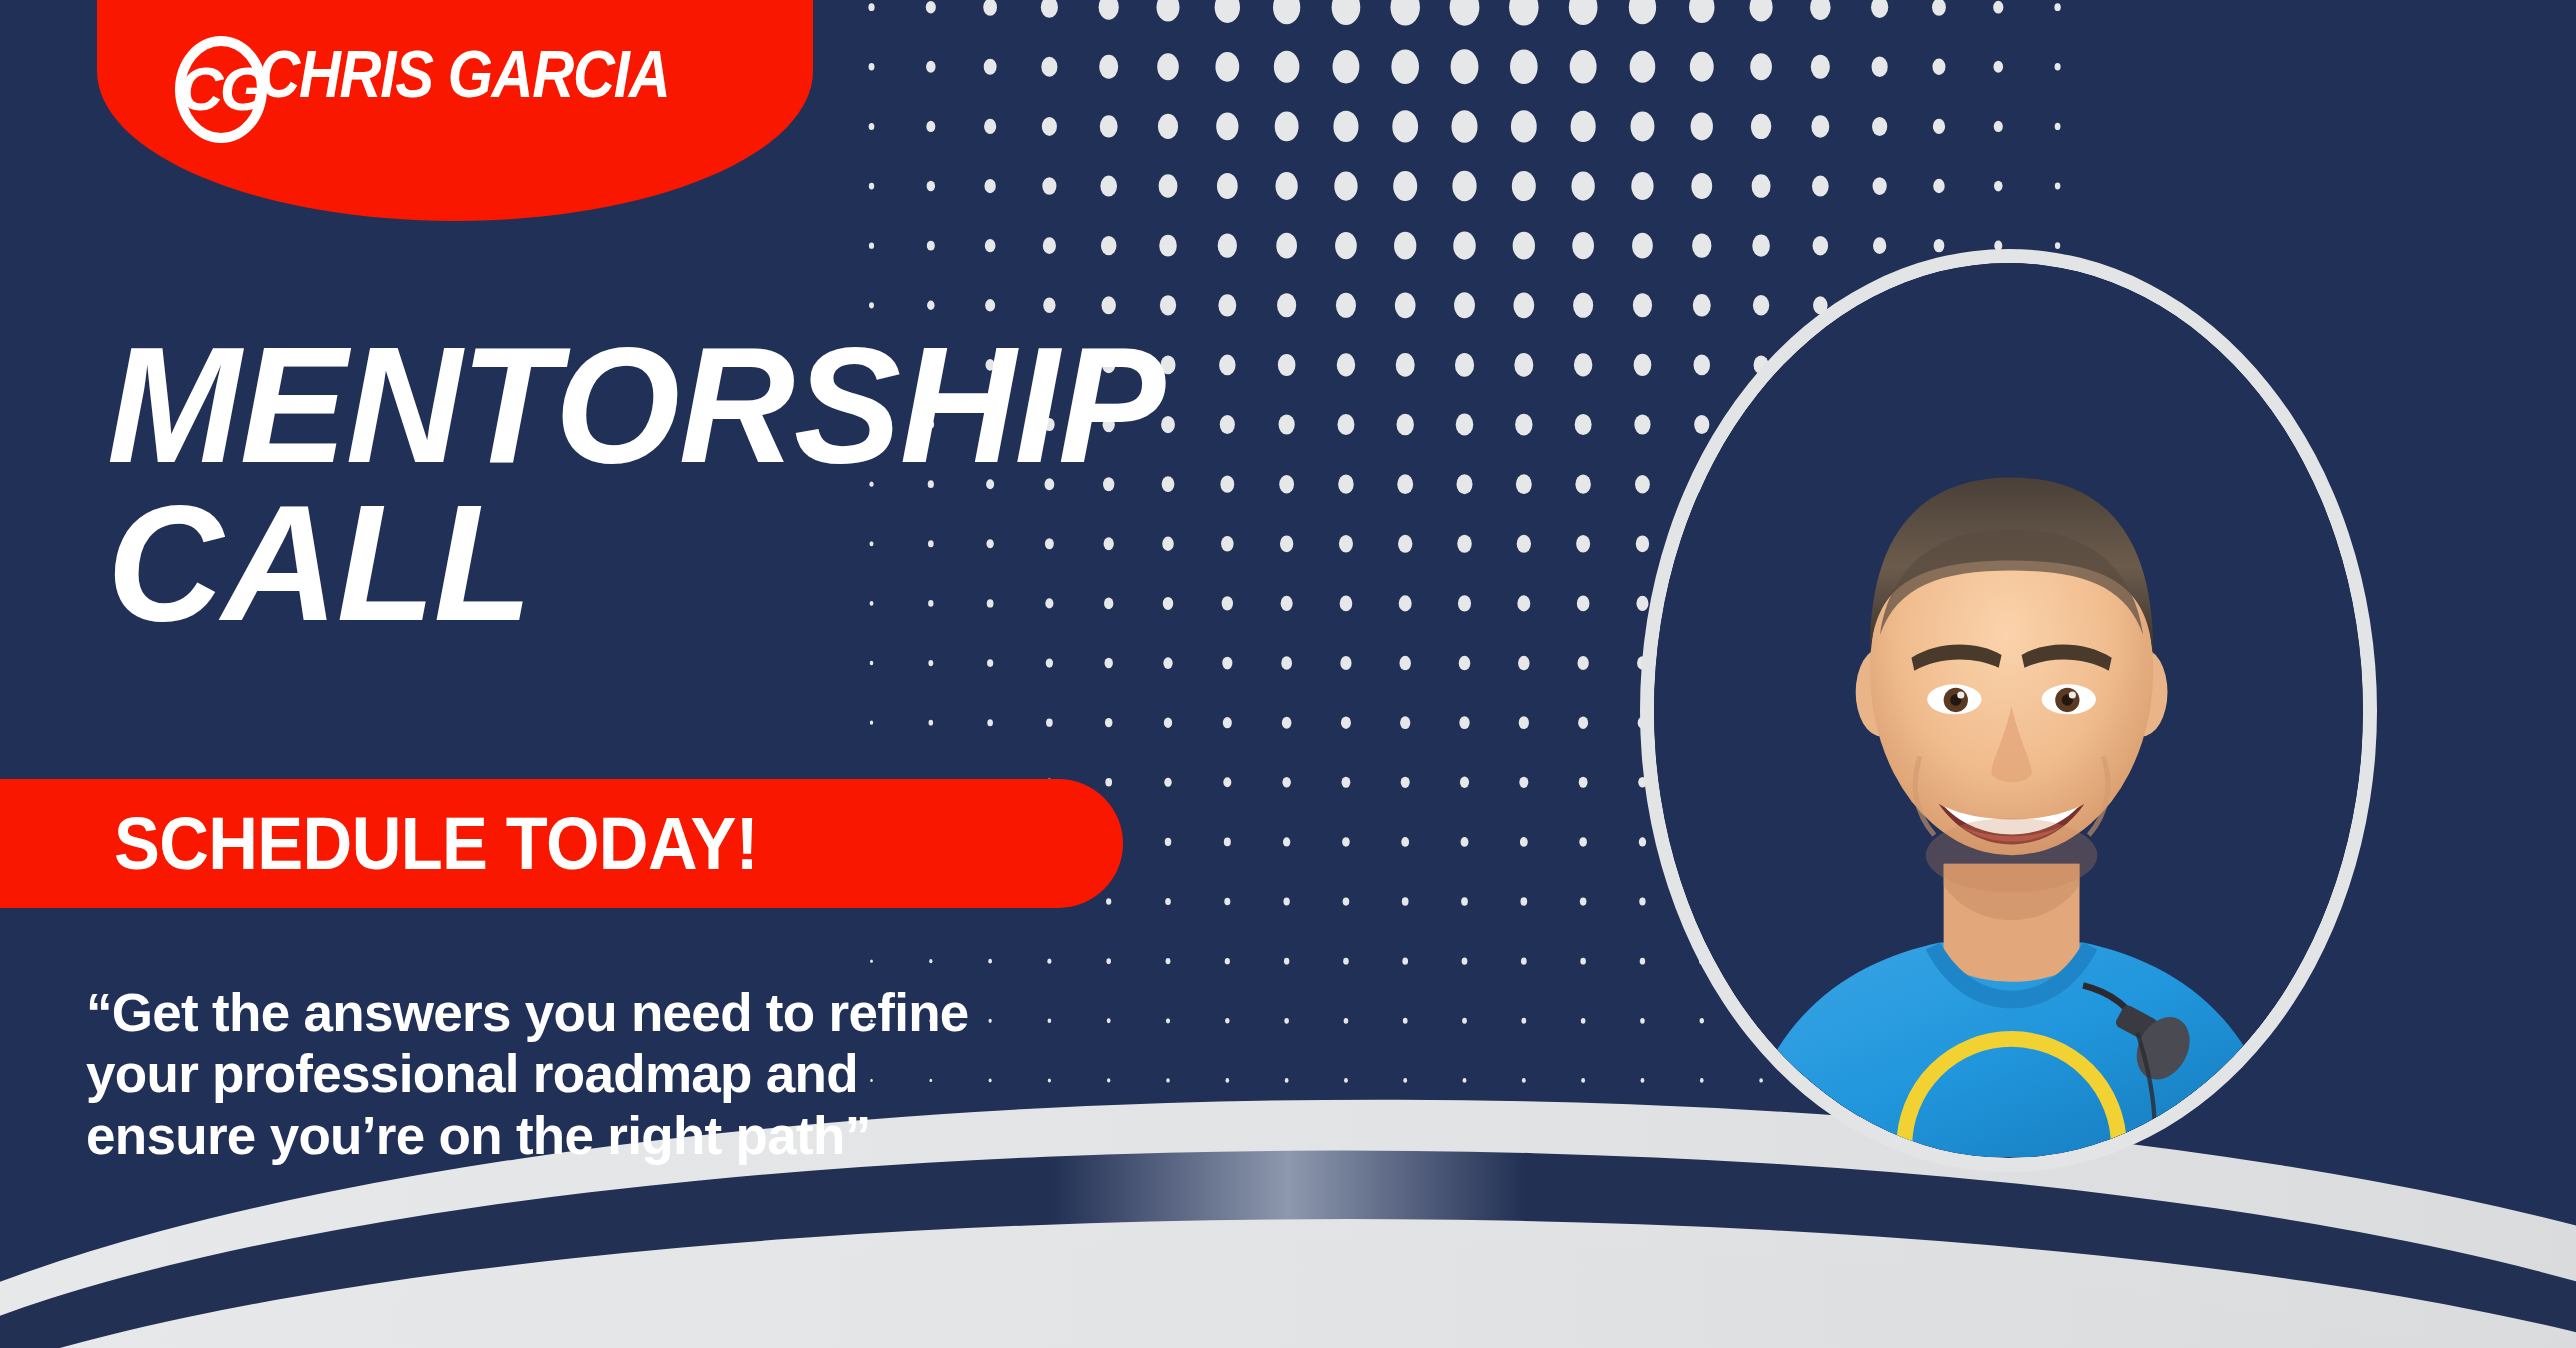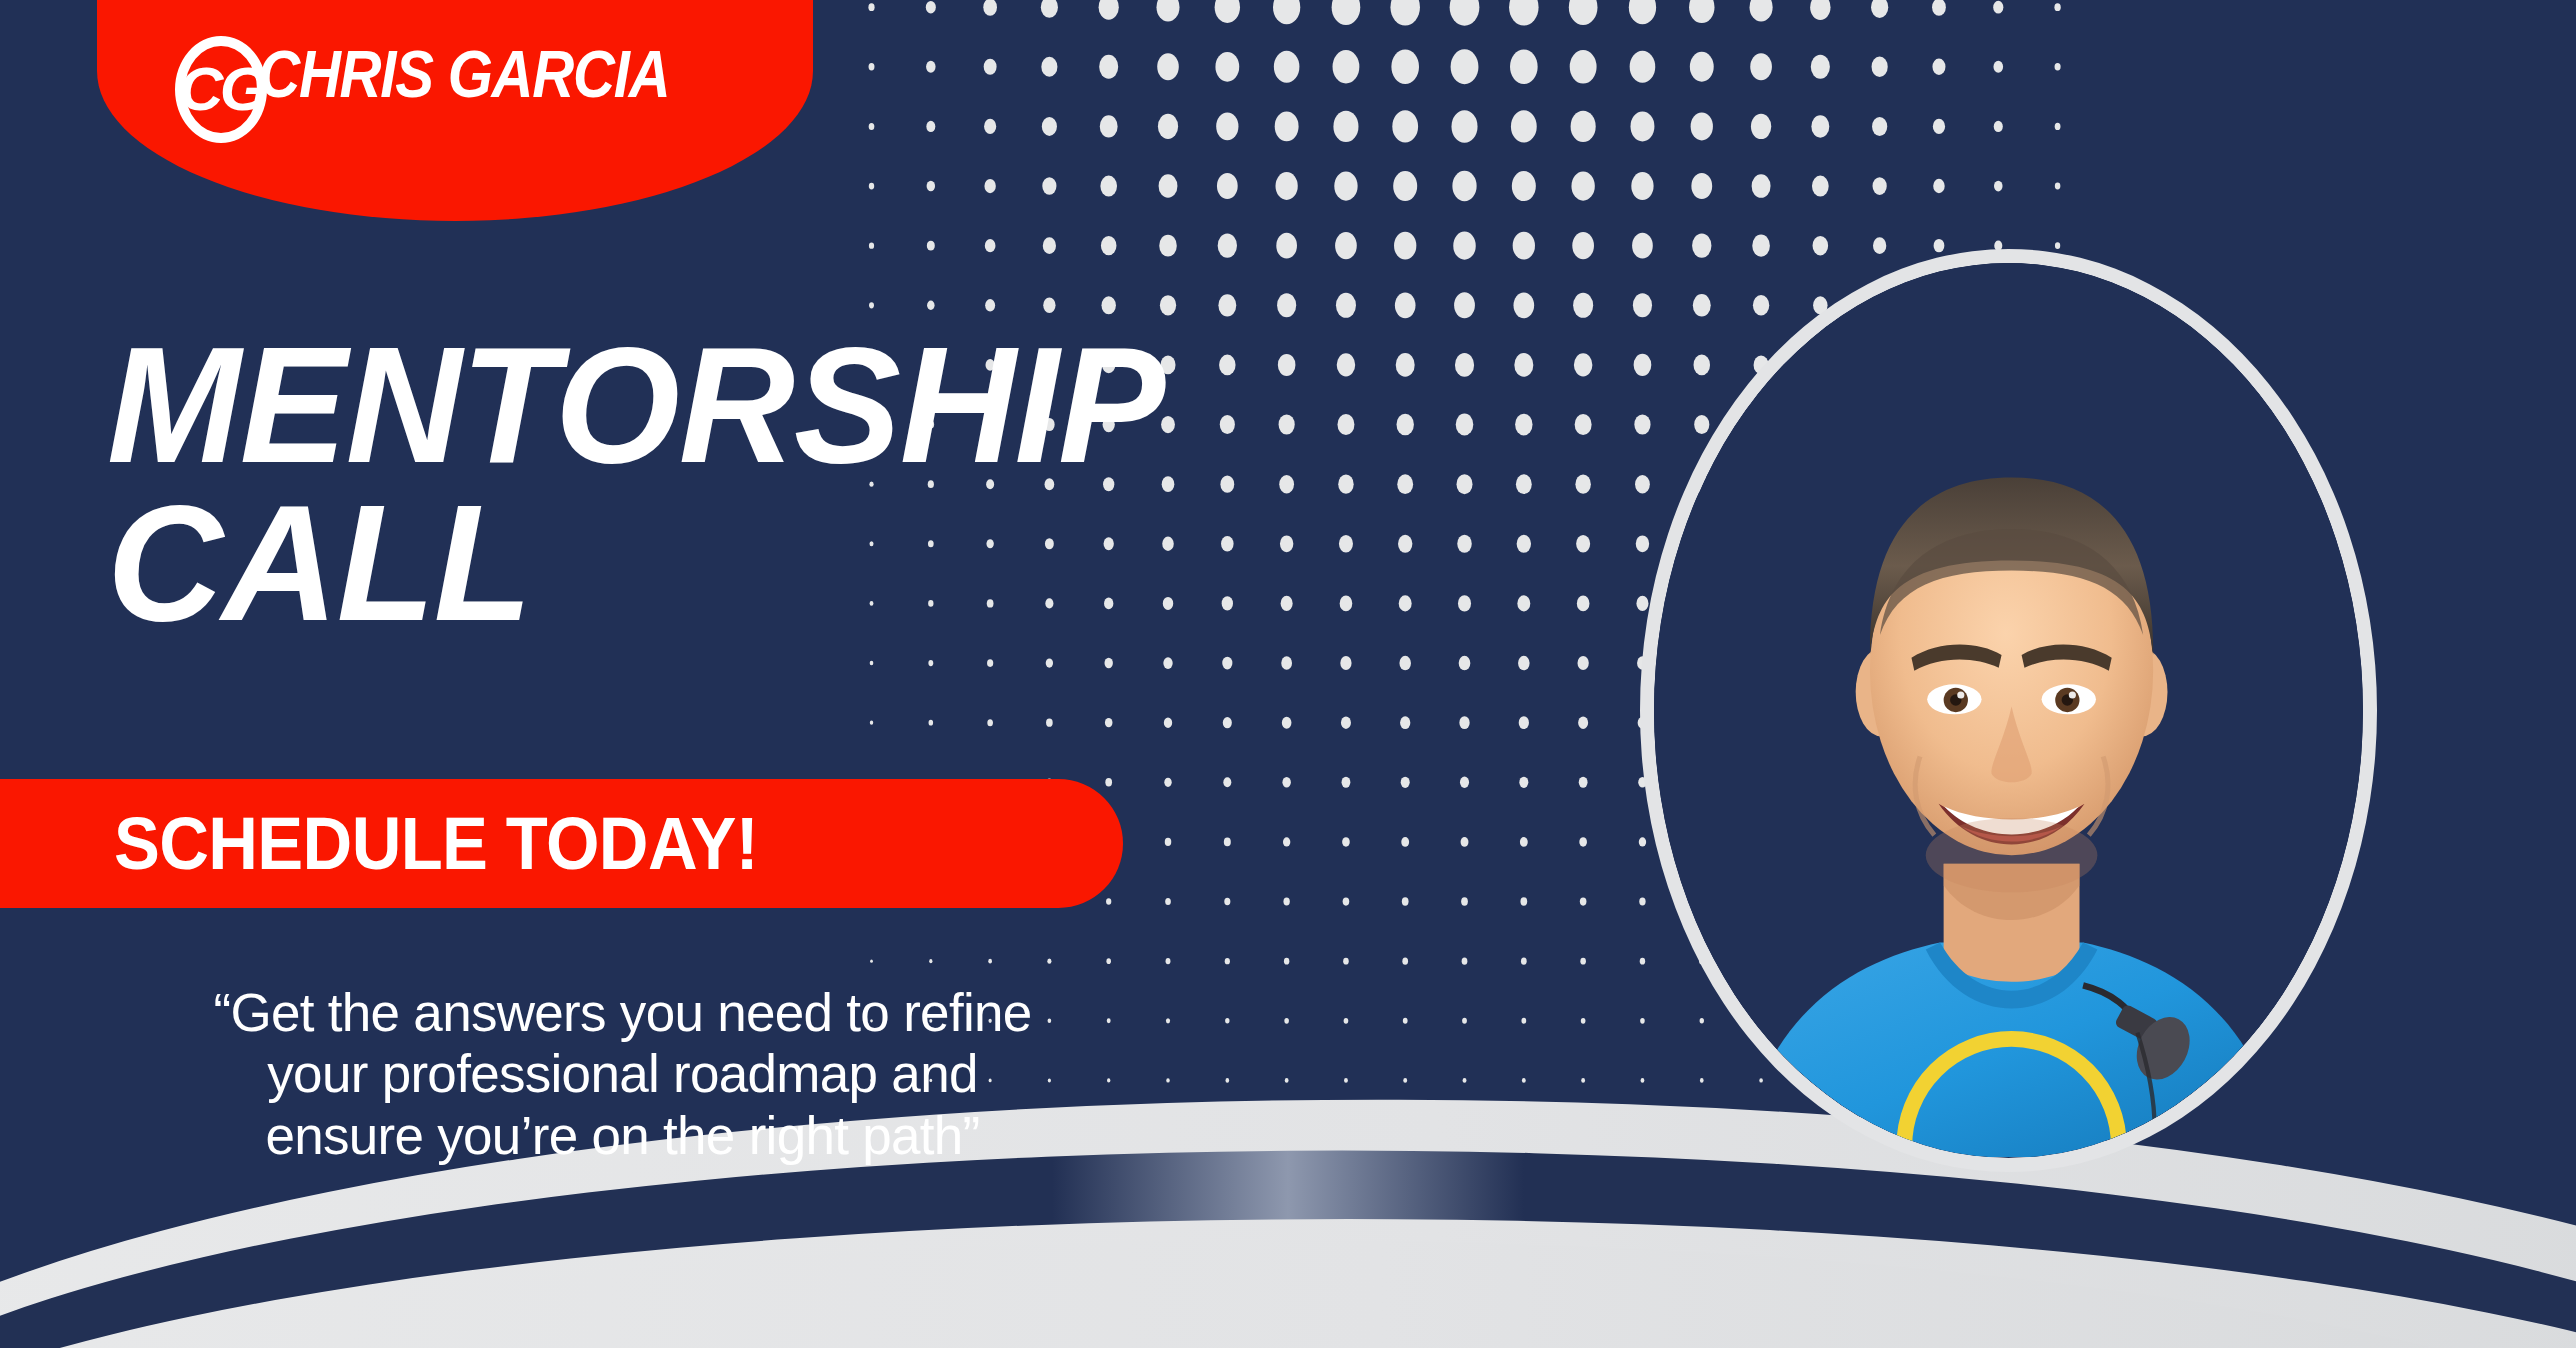--- a/index.html
+++ b/index.html
@@ -92,23 +92,23 @@
   }
 
   
   #quote{
     position:absolute;
     left:86px; top:982px;
     width:1073px;
     color:#fff;
     font-size:53px;
     line-height:1.16;
-    text-align:center;
     letter-spacing:-0.7px;
     white-space:pre-line;
+    font-weight:bold;
   }
 
   
   #portrait-frame{
     position:absolute;
     left:1640px; top:249px;
     width:737px; height:923px;
     border:14.3px solid #E3E4E6;
     border-radius:50%;
     overflow:hidden;

